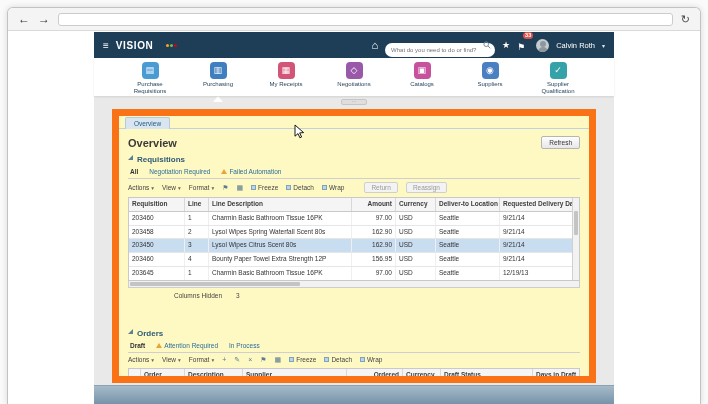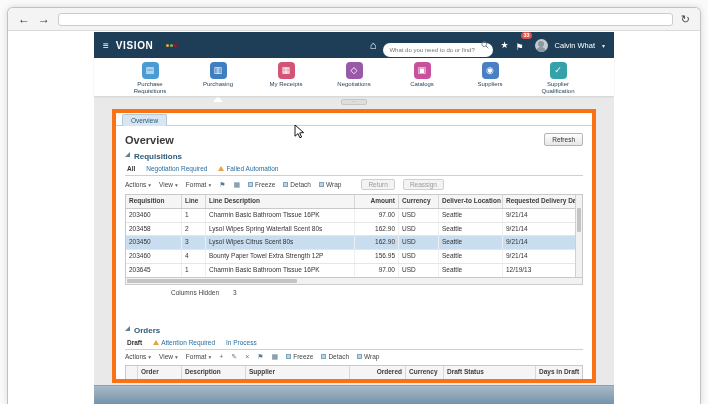--- a/index.html
+++ b/index.html
@@ -44,21 +44,21 @@
   .nav-item{width:54px;display:flex;flex-direction:column;align-items:center;gap:2px;cursor:default}
   .tile{width:17px;height:17px;border-radius:4px;display:flex;align-items:center;justify-content:center;color:#fff;font-size:9px;line-height:1}
   .t1{background:#4a9bd4}.t2{background:#3f7fbf}.t3{background:#d25477}.t4{background:#9959a8}.t5{background:#c7519d}.t6{background:#4a7fc1}.t7{background:#35a1a8}
   .nav-label{font-size:6px;color:#1e3e57;text-align:center;line-height:1.12}
 
   
   .content{position:absolute;top:64px;left:0;right:0;bottom:19px;background:#e9e9e9}
   .notch{position:absolute;top:0;left:119px;width:0;height:0;border-left:5px solid transparent;border-right:5px solid transparent;border-bottom:6px solid #fff}
   .splitter{position:absolute;top:3px;left:50%;transform:translateX(-50%);width:26px;height:6px;background:#dedede;border:1px solid #c6c6c6;border-radius:2px;font-size:5px;color:#8a8a8a;text-align:center;line-height:3px}
 
-  .card{position:absolute;left:18px;right:18px;top:13px;bottom:2px;background:#ffffff;border:4px solid #f97316}
+  .card{position:absolute;left:18px;right:18px;top:13px;bottom:2px;background:#fef9c3;border:7px solid #f97316}
   .tabstrip{height:13px;border-bottom:1px solid #bfd2df;position:relative}
   .page-tab{position:absolute;left:6px;top:1px;bottom:-1px;padding:0 8px;background:#d9e6f1;border:1px solid #b5c9da;border-bottom:none;border-radius:2px 2px 0 0;font-size:6.5px;color:#235a7c;display:flex;align-items:center}
   .card-body{position:absolute;top:13px;left:0;right:0;bottom:0;padding:5px 9px;overflow:hidden}
 
   .title-row{display:flex;align-items:center;justify-content:space-between;margin:2px 0 6px}
   .page-title{font-size:11px;font-weight:bold;color:#3a3a3a}
   .btn{font-size:6.5px;color:#333;background:linear-gradient(#fefefe,#e7e7e7);border:1px solid #b5b5b5;border-radius:2px;padding:2px 7px;cursor:default}
 
   .section-head{display:flex;align-items:flex-start;gap:4px;margin:2px 0 3px}
   .tri{width:0;height:0;border-bottom:5px solid #5d7f95;border-left:5px solid transparent}
@@ -137,21 +137,21 @@
                 <circle cx="3.2" cy="3.2" r="2.3" fill="none" stroke="#7a8a95" stroke-width="1"></circle>
                 <line x1="5" y1="5" x2="7.3" y2="7.3" stroke="#7a8a95" stroke-width="1"></line>
               </svg>
           </span>
           <span class="star">★</span>
           <span class="flagwrap">
             <span class="flag">⚑</span>
             <span class="badge">33</span>
           </span>
           <span class="avatar"></span>
-          <span class="username">Calvin What</span>
+          <span class="username">Calvin Roth</span>
           <span class="ucaret">▾</span>
         </div>
 
         <div class="navband">
           <div class="nav-item">
             <span class="tile t1">▤</span>
             <span class="nav-label">Purchase Requisitions</span>
           </div>
           <div class="nav-item">
             <span class="tile t2">▥</span>

